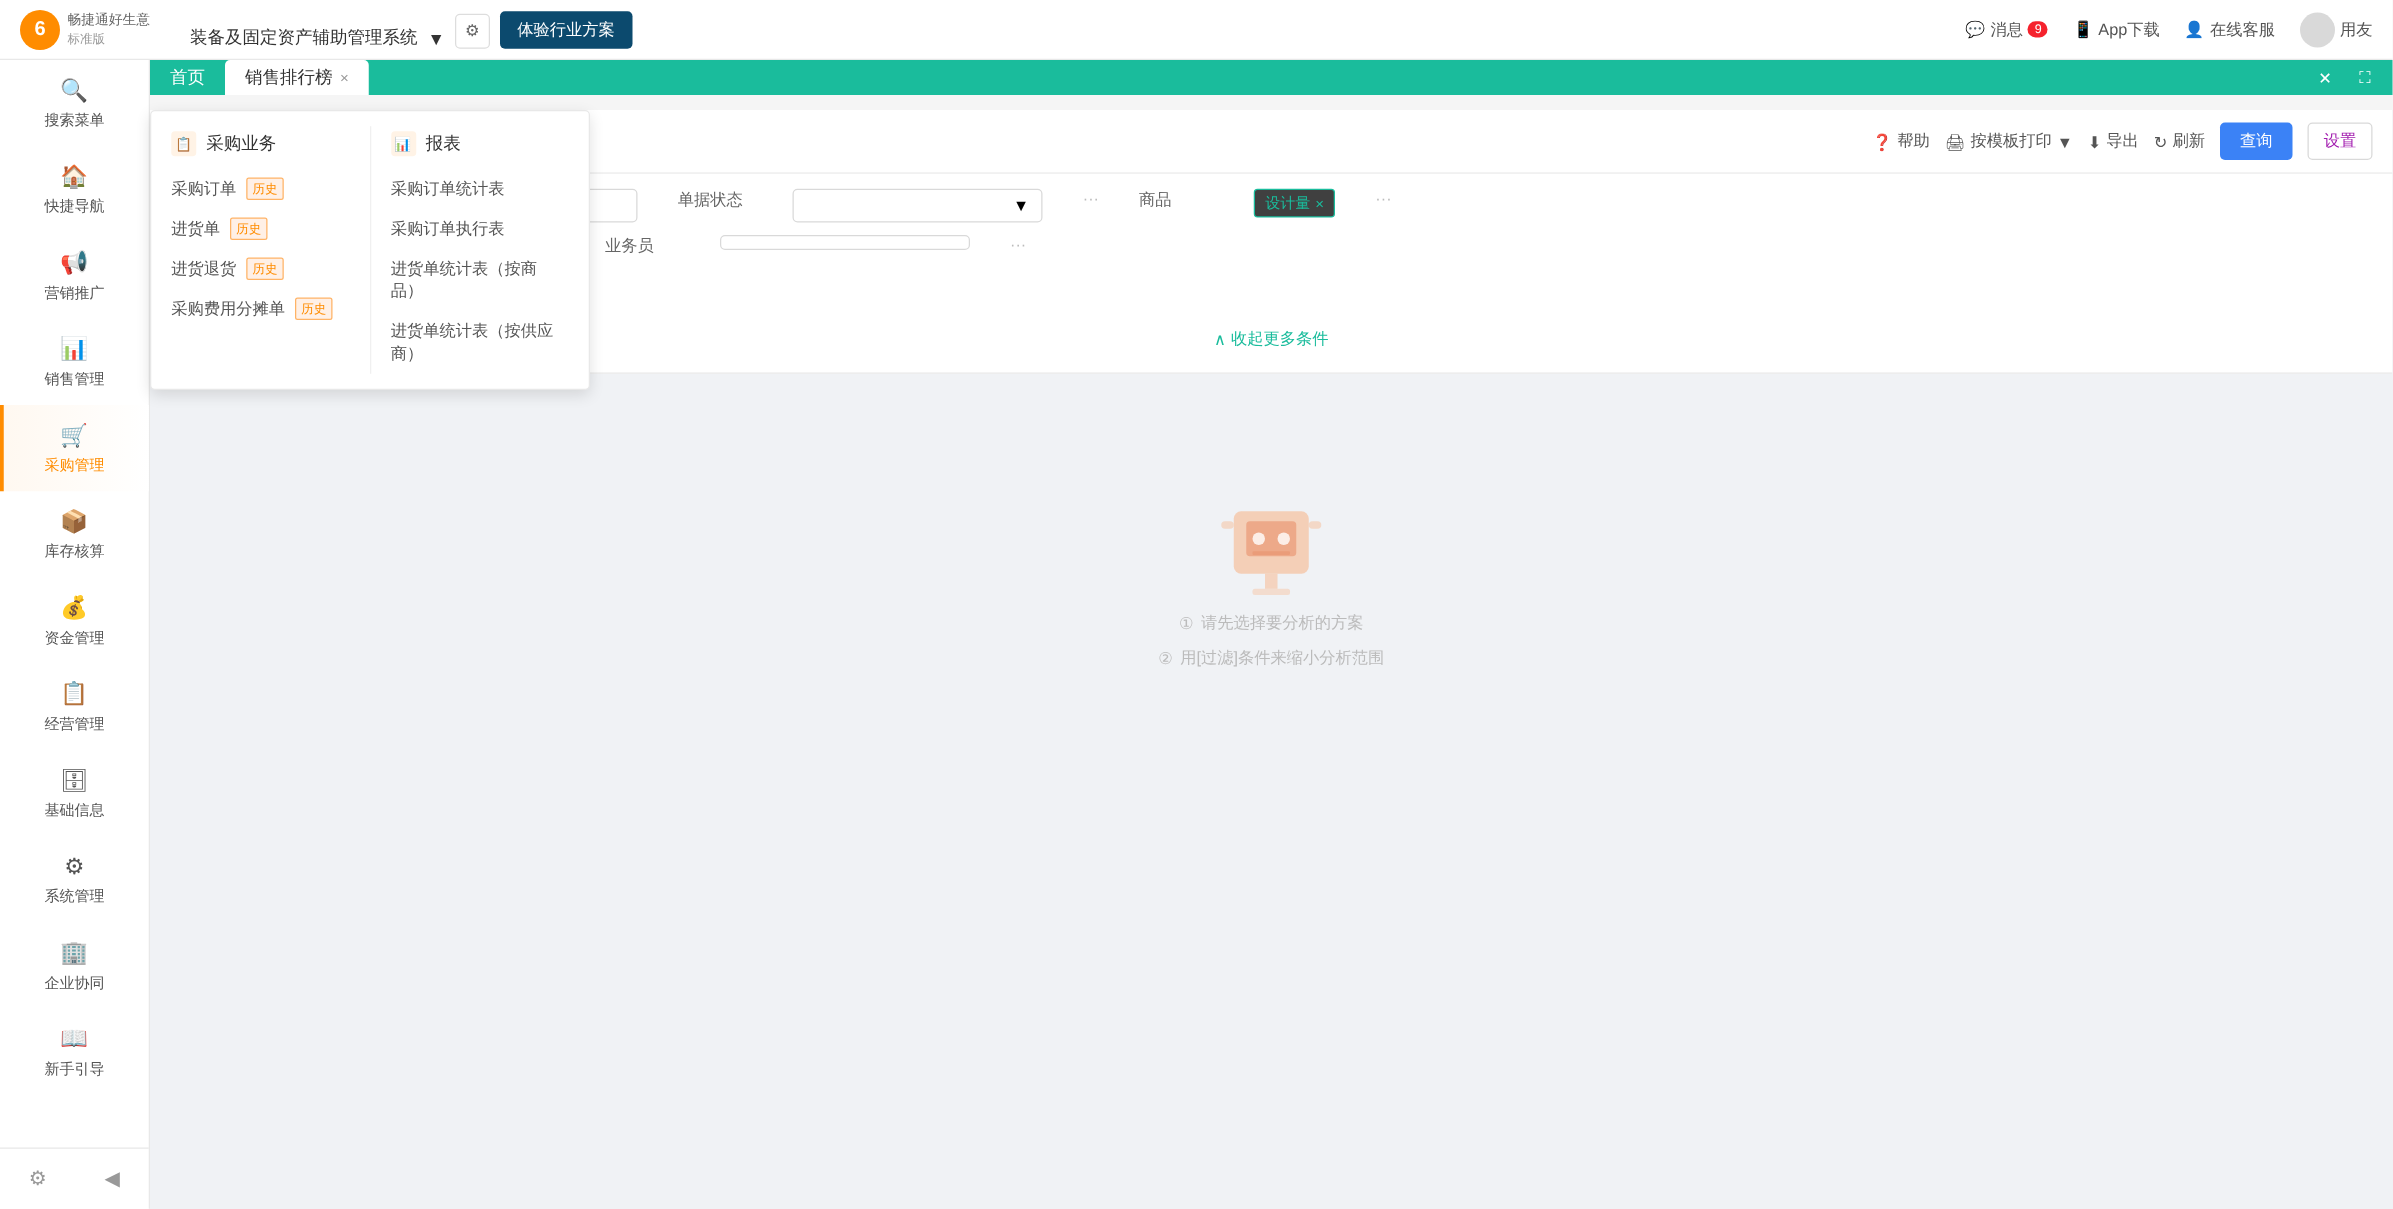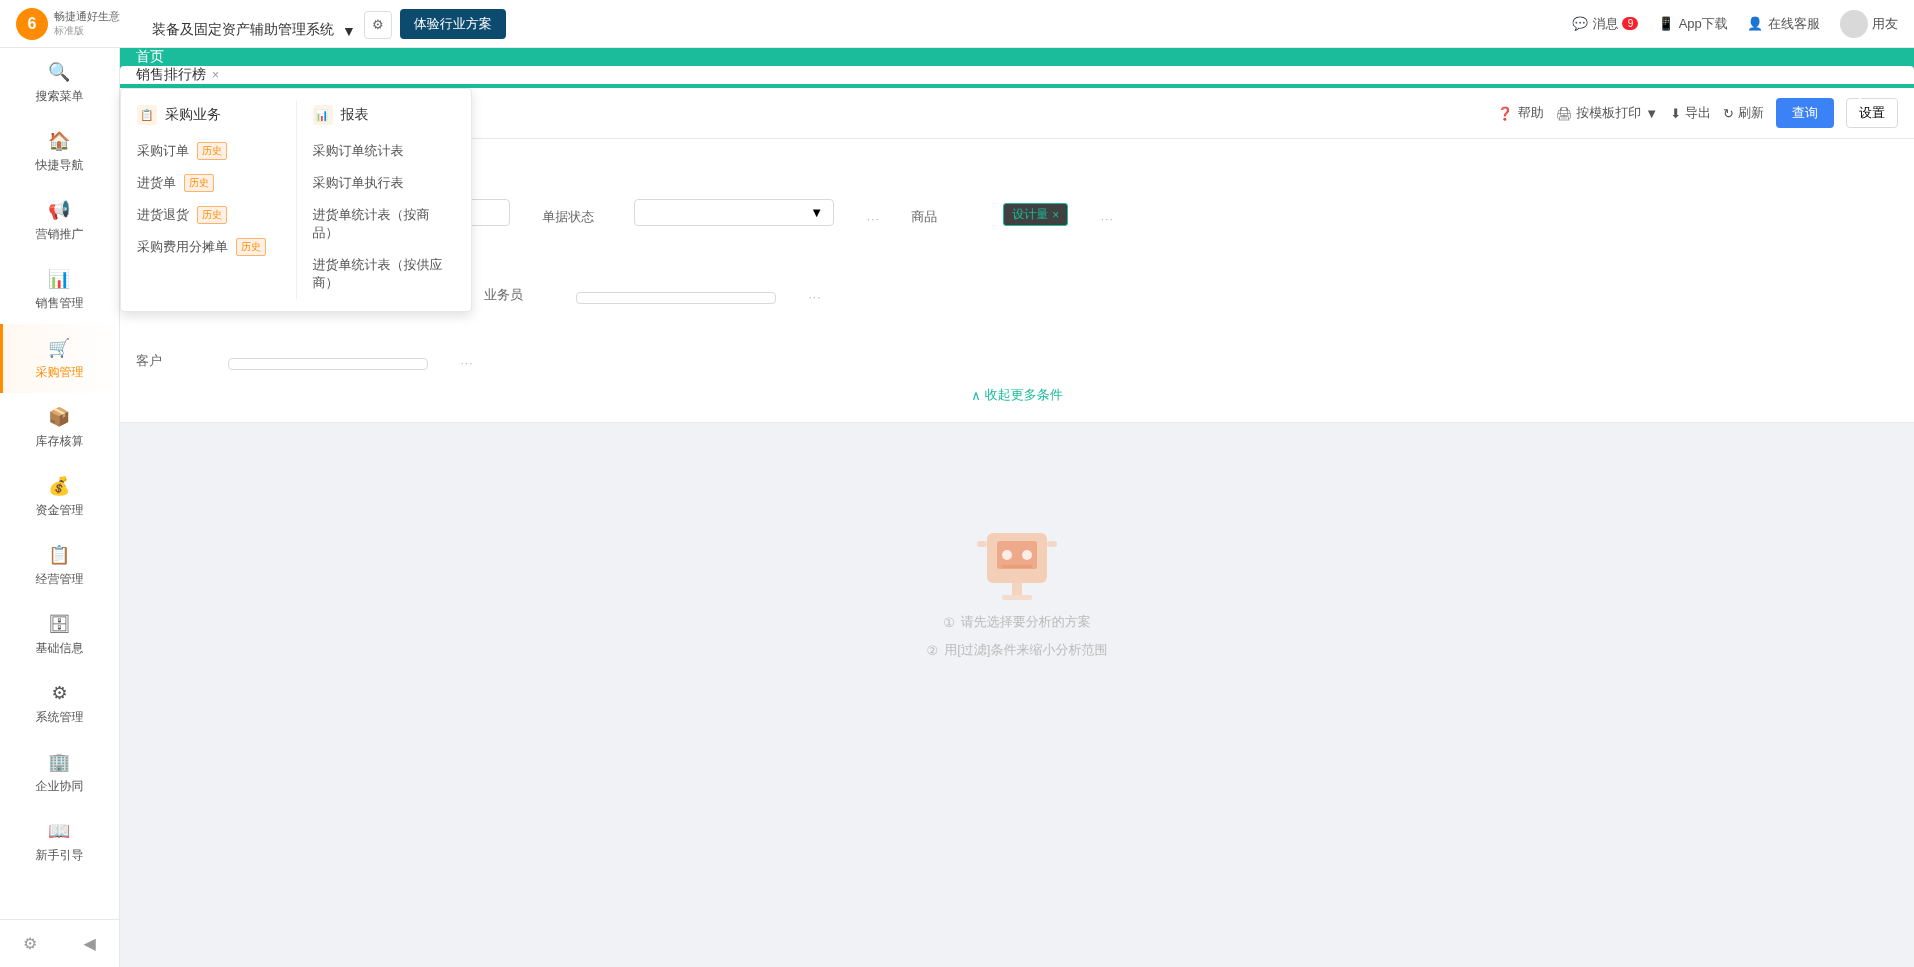--- a/index.html
+++ b/index.html
@@ -149,25 +149,25 @@
       font-size: 16px;
       padding: 4px 8px;
     }
 
     
     .tab-bar {
       position: fixed;
       top: 48px;
       left: 120px;
       right: 0;
-      height: 40px;
+      height: 28px;
       background: #1abc9c;
       display: flex;
+      align-items: center;
       z-index: 80;
-      flex-direction: column;
     }
     .tab-item {
       height: 100%;
       display: flex;
       align-items: center;
       padding: 0 16px;
       cursor: pointer;
       font-size: 14px;
       color: rgba(255,255,255,0.85);
       gap: 6px;
@@ -234,40 +234,39 @@
       background: #3b82f6;
       color: white;
       border: none;
       border-radius: 4px;
       padding: 6px 16px;
       cursor: pointer;
       font-size: 13px;
     }
     .toolbar-btn-secondary {
       background: white;
-      color: #000000;
+      color: #a21caf;
       border: 1px solid #d9d9d9;
       border-radius: 4px;
       padding: 5px 12px;
       cursor: pointer;
       font-size: 13px;
     }
 
     
     .filter-area {
       background: #fff;
       padding: 12px 16px;
       border-bottom: 1px solid #e8e8e8;
     }
     .filter-row {
       display: flex;
-      align-items: flex-end;
+      align-items: flex-start;
       gap: 32px;
       margin-bottom: 10px;
-      margin-top: 48px;
     }
     .filter-row:last-child { margin-bottom: 0; }
     .filter-label {
       color: #666;
       font-size: 13px;
       white-space: nowrap;
       min-width: 60px;
     }
     .filter-input {
       border: 1px solid #d9d9d9;

